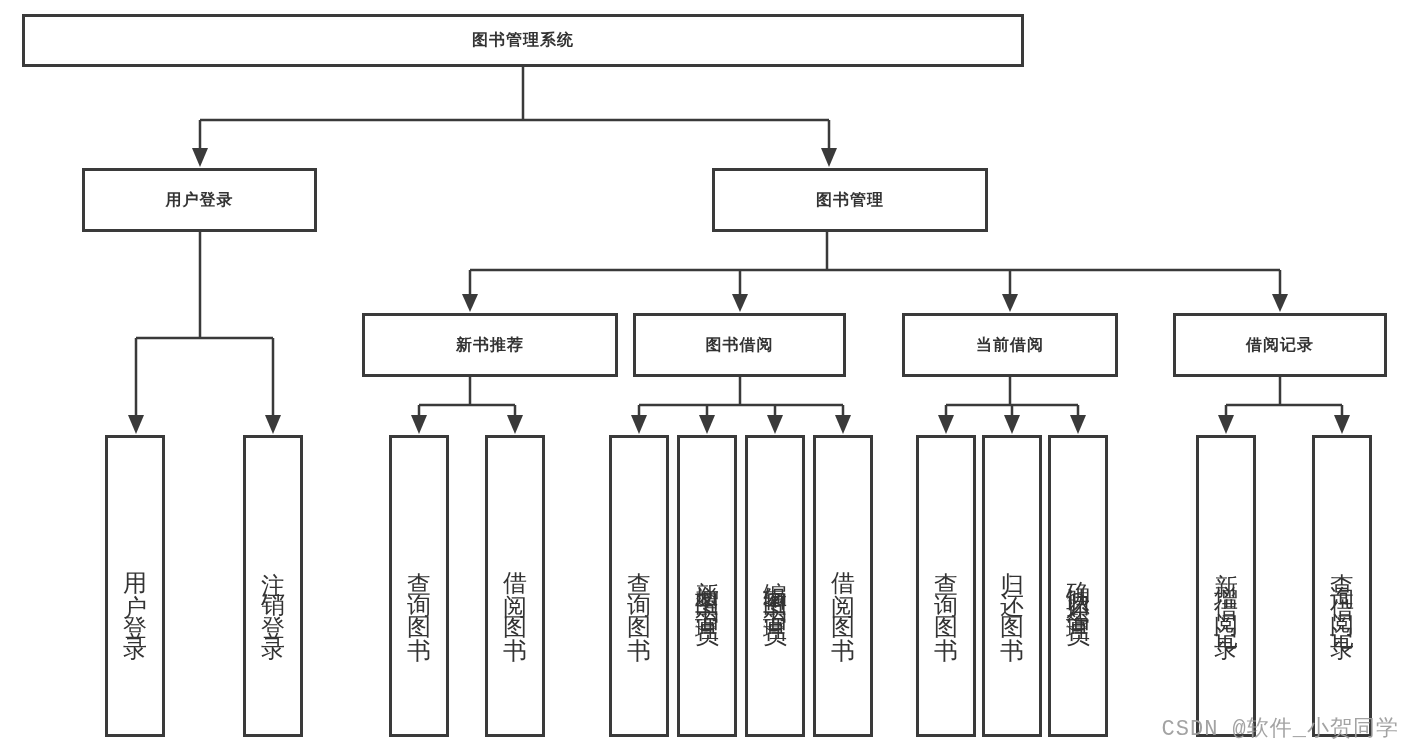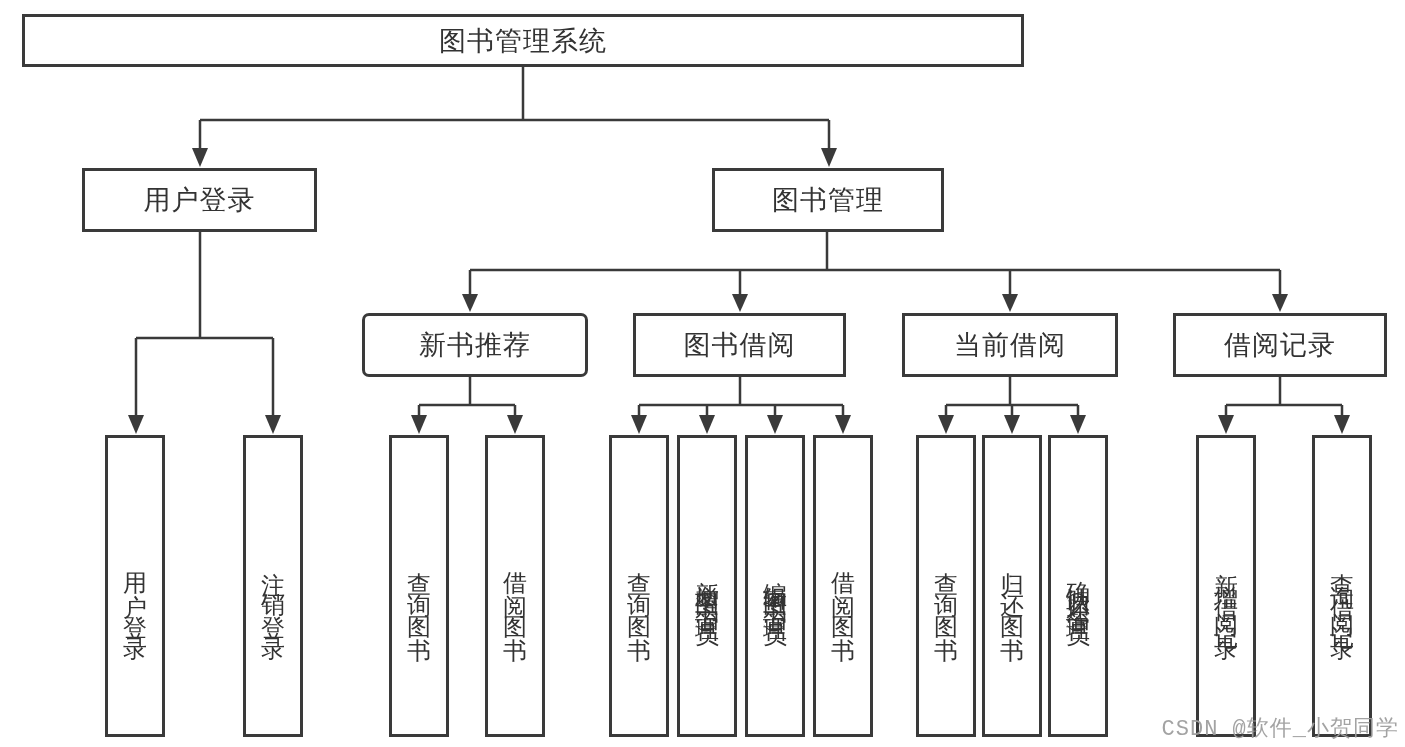--- a/index.html
+++ b/index.html
@@ -25,23 +25,24 @@
     position: absolute;
     box-sizing: border-box;
     background: #ffffff;
     border: 3px solid #3a3a3a;
     color: #333333;
     display: flex;
     align-items: center;
     justify-content: center;
   }
   .hbox {
-    font-size: 27px;
+    font-size: 16px;
     letter-spacing: 1px;
     white-space: nowrap;
+    font-weight: bold;
   }
   .vbox span {
     writing-mode: vertical-rl;
     text-orientation: mixed;
     line-height: 1;
     font-size: 24px;
     white-space: nowrap;
   }
   .v4 span { letter-spacing: 22px; padding-top: 22px; }
   .v6 span { letter-spacing: 13px; padding-top: 13px; }
@@ -102,23 +103,23 @@
       <polygon points="1004,415 1020,415 1012,434"></polygon>
       <polygon points="1070,415 1086,415 1078,434"></polygon>
       <polygon points="1218,415 1234,415 1226,434"></polygon>
       <polygon points="1334,415 1350,415 1342,434"></polygon>
     </g>
   </svg>
 
   <div class="node hbox" style="left:22px; top:14px; width:1002px; height:53px;">图书管理系统</div>
 
   <div class="node hbox" style="left:82px; top:168px; width:235px; height:64px;">用户登录</div>
-  <div class="node hbox" style="left:712px; top:168px; width:232px; height:64px;">图书管理</div>
+  <div class="node hbox" style="left:712px; top:168px; width:276px; height:64px;">图书管理</div>
 
-  <div class="node hbox" style="left:362px; top:313px; width:226px; height:64px;border-radius:7px;">新书推荐</div>
+  <div class="node hbox" style="left:362px; top:313px; width:256px; height:64px;">新书推荐</div>
   <div class="node hbox" style="left:633px; top:313px; width:213px; height:64px;text-align:center;">图书借阅</div>
   <div class="node hbox" style="left:902px; top:313px; width:216px; height:64px;">当前借阅</div>
   <div class="node hbox" style="left:1173px; top:313px; width:214px; height:64px;">借阅记录</div>
 
   <div class="node vbox v4" style="left:105px; top:435px; width:60px; height:302px;">
     <span>用户登录</span>
   </div>
   <div class="node vbox v4" style="left:243px; top:435px; width:60px; height:302px;">
     <span>注销登录</span>
   </div>

